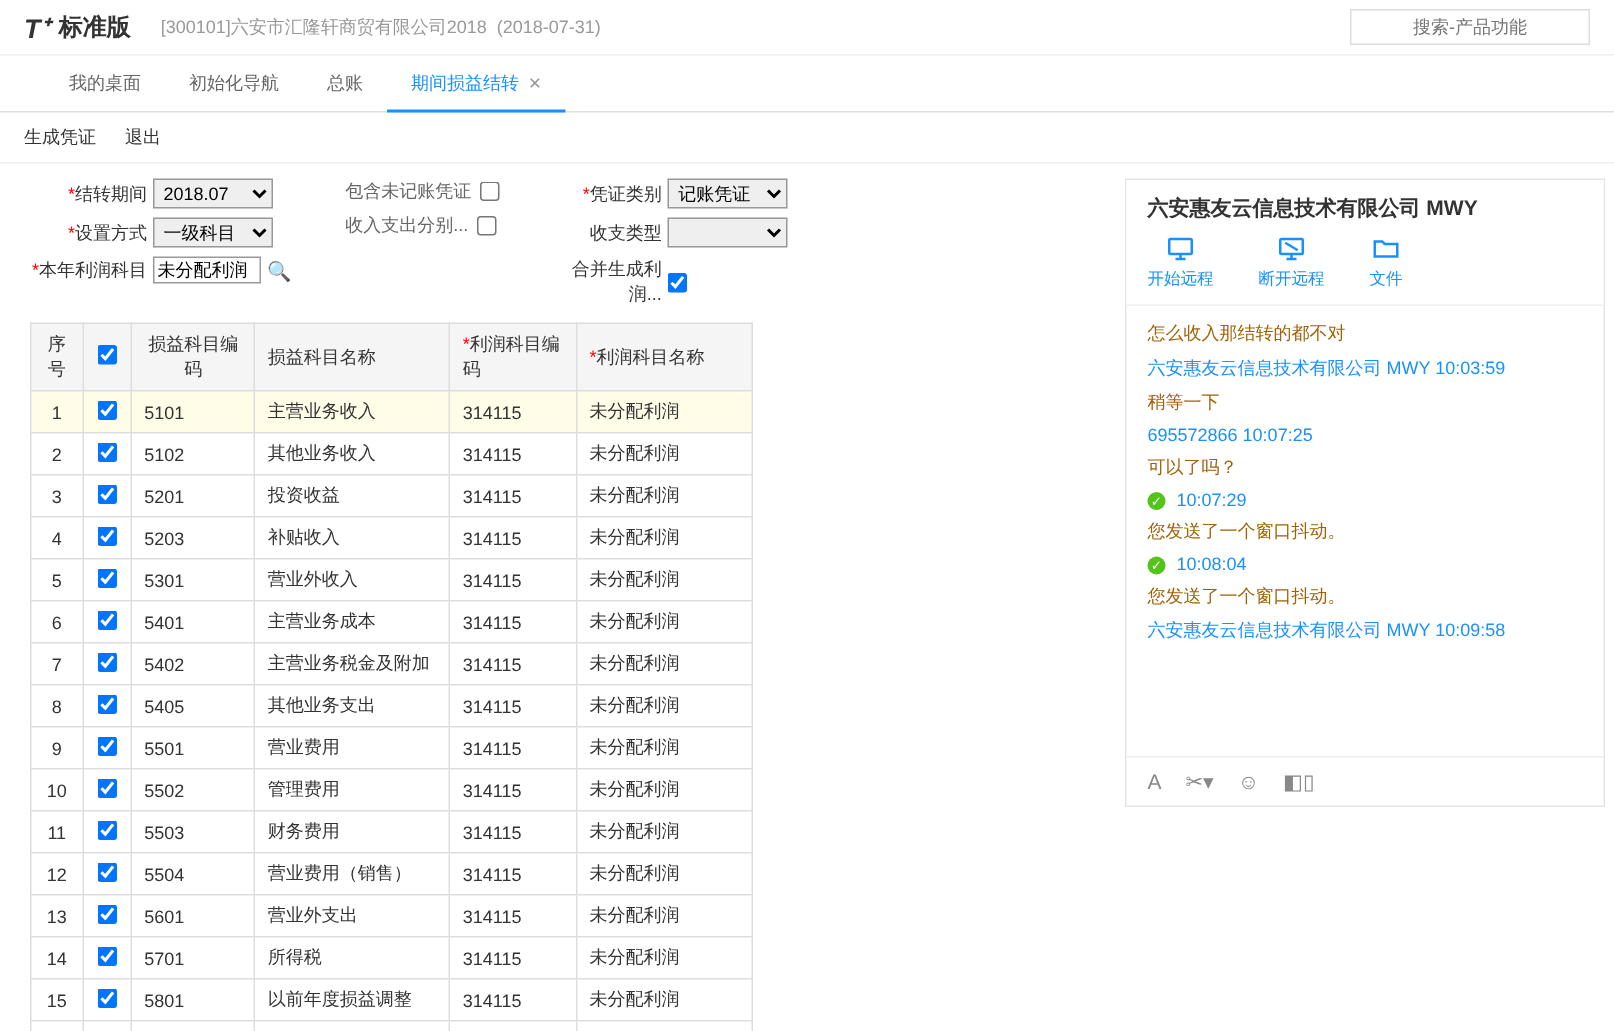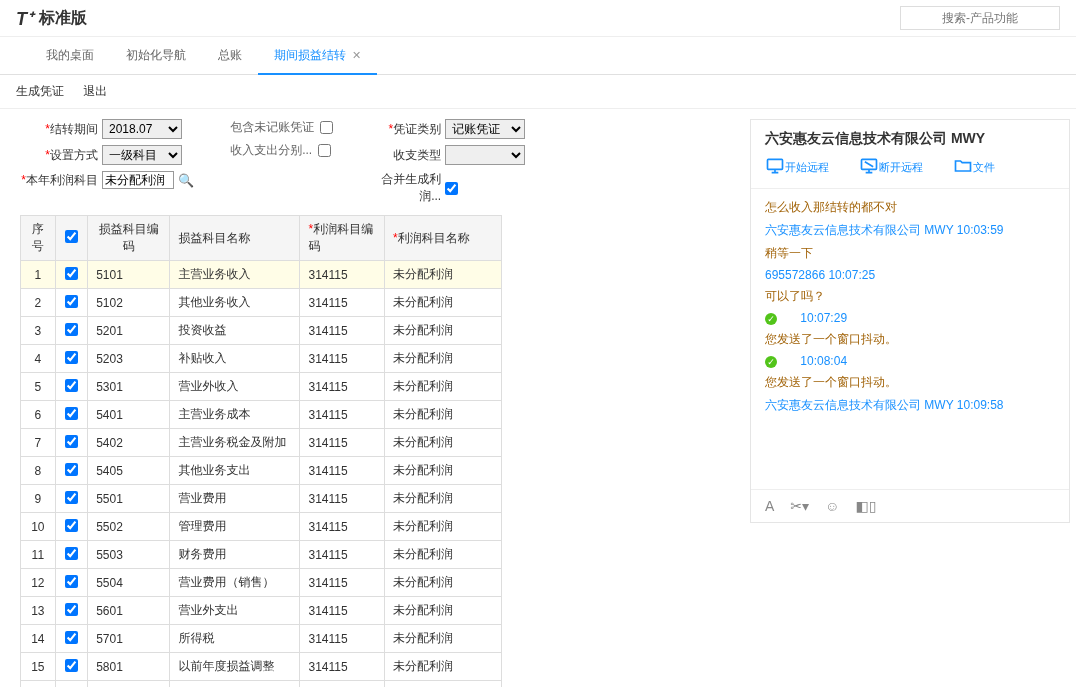--- a/index.html
+++ b/index.html
@@ -54,37 +54,40 @@
 .col-code { width: 76px; text-align: center; }
 .col-name { width: 120px; }
 .col-pcode { width: 78px; }
 .col-pname { width: 108px; }
 
 
 .chat-panel { border: 1px solid #e5e5e5; margin-right: 10px; width: 320px; }
 .chat-header { background: #fff; padding: 10px 14px; border-bottom: 1px solid #eee; }
 .chat-title { font-size: 14px; font-weight: bold; color: #333; }
 .chat-icons { display: flex; gap: 30px; padding: 8px 0 0 0; }
-.chat-icon-item { display: flex; align-items: center; color: #1890ff; cursor: pointer; font-size: 11px; }
+.chat-icon-item { display: flex; flex-direction: column; align-items: center; color: #1890ff; cursor: pointer; font-size: 11px; }
 .chat-icon-item svg { width: 20px; height: 20px; margin-bottom: 2px; }
 .chat-body { height: 300px; overflow-y: auto; padding: 10px 14px; font-size: 12px; }
 .chat-line { margin-bottom: 6px; }
 .chat-sender { color: #1890ff; }
 .chat-msg { color: #a16207; margin-left: 0; }
-.chat-time { color: #1890ff; margin-left: 16px; }
+.chat-time { color: #1890ff; }
 .green-dot { display: inline-block; width: 12px; height: 12px; border-radius: 50%; background: #52c41a; vertical-align: middle; margin-right: 4px; color: #fff; font-size: 9px; text-align: center; line-height: 12px; }
 .chat-tools { border-top: 1px solid #eee; padding: 8px 14px; display: flex; gap: 16px; color: #888; font-size: 14px; }
 .chat-tools span { cursor: pointer; }
 </style>
 </head>
 <body>
 
 <div class="header">
   <span class="logo">T⁺</span>
   <span class="edition">标准版</span>
+  <span class="company-info">
+    <span>[300101]六安市汇隆轩商贸有限公司2018</span>&nbsp;&nbsp;<span>(2018-07-31)</span>
+  </span>
   <div class="search-box">
     <input type="text" placeholder="搜索-产品功能" style="">
   </div>
 </div>
 
 <div class="tabs" id="tabs">
     <div class="tab">我的桌面</div>
     <div class="tab">初始化导航</div>
     <div class="tab">总账</div>
     <div class="tab active">期间损益结转<span class="close">✕</span></div>

